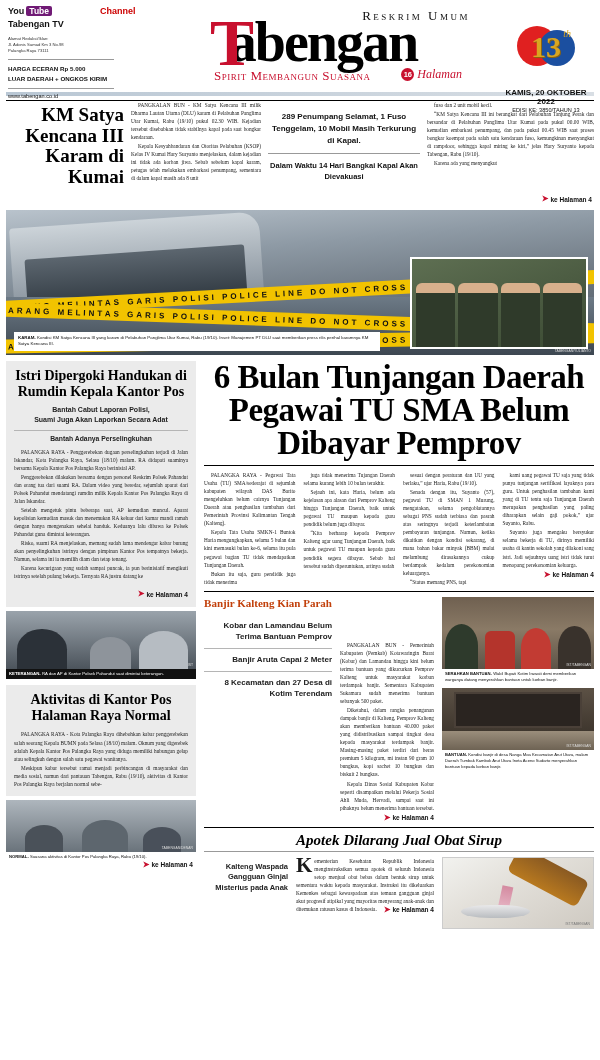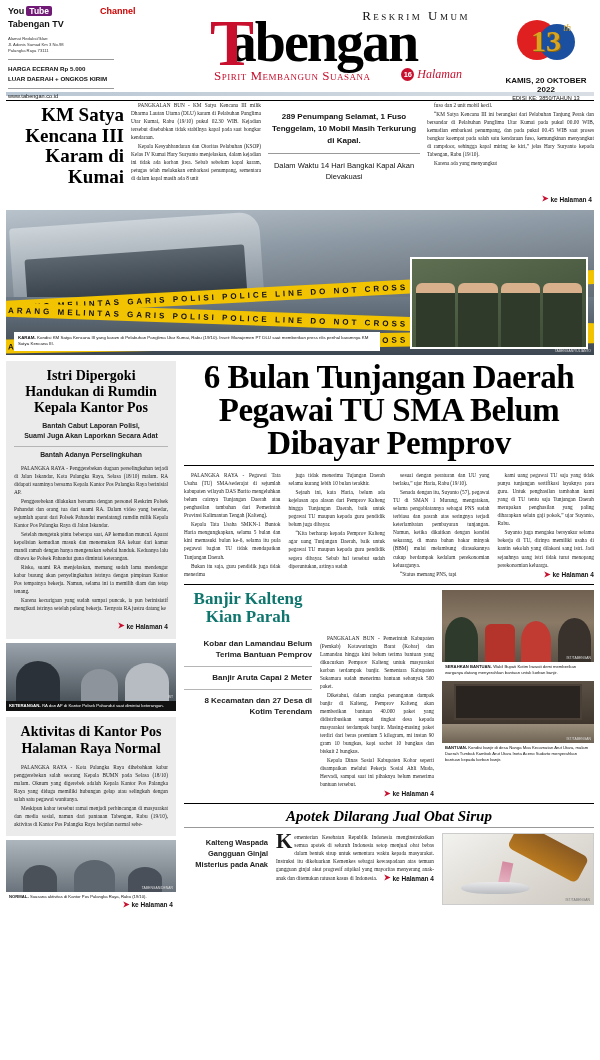--- a/index.html
+++ b/index.html
@@ -35,21 +35,21 @@
                color: #000; line-height: 1; letter-spacing: -2px; padding-left: 34px; }
   .mh-spirit { font-family: "Liberation Serif", serif; font-size: 13px; color: #c8102e;
                font-variant: small-caps; letter-spacing: 0.5px; margin-top: -4px; text-align: left; padding-left: 100px; }
   .halaman-badge { position: absolute; right: 36px; bottom: 2px; display: flex; align-items: center; gap: 3px; }
   .hb-circle { width: 13px; height: 13px; border-radius: 50%; background: #c8102e; color: #fff;
                font-family: "Liberation Sans", sans-serif; font-size: 7.5px; font-weight: bold;
                display: flex; align-items: center; justify-content: center; }
   .hb-text { font-family: "Liberation Serif", serif; font-style: italic; font-size: 12px; color: #c8102e; }
 
   .mh-right { width: 96px; text-align: center; padding-top: 2px; }
-  .anniv { width: 62px; height: 52px; margin: 8px auto; position: relative; }
+  .anniv { width: 62px; height: 52px; margin: 14px auto; position: relative; }
   .anniv-red { position: absolute; left: 2px; top: 4px; width: 40px; height: 40px; border-radius: 50%; background: #e02020; }
   .anniv-blue { position: absolute; right: 2px; top: 8px; width: 36px; height: 36px; border-radius: 50%; background: #1b4fa0; }
   .anniv-num { position: absolute; left: 0; right: 0; top: 8px; font-family: "Liberation Serif", serif;
                font-size: 30px; font-weight: bold; color: #d9a520; text-align: center;
                text-shadow: 1px 1px 0 #8a6410; }
   .anniv-th { position: absolute; right: 6px; top: 6px; font-family: "Liberation Serif", serif;
               font-size: 10px; color: #d9a520; font-style: italic; }
   .mh-date { font-family: "Liberation Sans", sans-serif; font-size: 8px; font-weight: bold; color: #111; margin-top: 2px; }
   .mh-edisi { font-family: "Liberation Sans", sans-serif; font-size: 5.6px; color: #111; margin-top: 1px; }
 
@@ -67,21 +67,21 @@
 
   
   .lead { display: flex; gap: 7px; }
   .lead-hl { width: 118px; text-align: right; font-family: "Liberation Serif", serif;
              font-size: 19px; font-weight: bold; line-height: 1.08; color: #000; padding-top: 4px; }
   .lead-c1 { width: 130px; }
   .lead-c2 { width: 152px; text-align: center; }
   .lead-c3 { flex: 1; }
   .subhead-box { font-family: "Liberation Sans", sans-serif; font-size: 8px; font-weight: bold;
                  line-height: 1.5; color: #111; padding: 10px 2px 6px; }
-  .subhead-box2 { font-family: "Liberation Sans", sans-serif; font-size: 7.5px; font-weight: normal;
+  .subhead-box2 { font-family: "Liberation Sans", sans-serif; font-size: 7.5px; font-weight: bold;
                   line-height: 1.5; color: #111; padding: 6px 2px 4px; }
 
   
   .lead-photo { position: relative; height: 145px; margin-top: 5px; overflow: hidden;
                 background: linear-gradient(175deg,#b9c3cc 0%,#8e9aa5 30%,#6c7680 60%,#4e5862 100%); }
   .ship { position: absolute; left: 6px; top: 10px; width: 250px; height: 95px;
           background: linear-gradient(180deg,#cfd6db,#7d8893); transform: rotate(-4deg);
           border-radius: 4px 20px 6px 4px; opacity: .92; }
   .ship2 { position: absolute; left: 20px; top: 42px; width: 220px; height: 52px;
            background: linear-gradient(180deg,#5c666f,#2f3840); transform: rotate(-4deg); border-radius: 3px; }
@@ -98,21 +98,21 @@
            overflow: hidden; }
   .inset .figs { position: absolute; bottom: 0; left: 0; right: 0; height: 64px; display: flex; gap: 3px; padding: 0 4px; }
   .inset .fig { flex: 1; background: linear-gradient(180deg,#d8b08c 0 16%,#2f3a2a 16% 100%); border-radius: 6px 6px 0 0; }
   .photo-caption { background: #fff; font-family: "Liberation Sans", sans-serif; font-size: 4.4px;
                    line-height: 1.5; color: #111; padding: 3px 4px; margin: 0 4px;
                    position: absolute; left: 4px; right: 210px; bottom: 4px; }
   .cap-key { font-weight: bold; }
 
   
   .sec2 { display: flex; gap: 8px; margin-top: 6px; }
-  .col-left { width: 170px; }
+  .col-left { width: 190px; }
   .col-right { flex: 1; }
   .panel { background: #ebebeb; padding: 7px 8px; }
   .hl2 { font-family: "Liberation Serif", serif; font-size: 14px; font-weight: bold;
          line-height: 1.15; text-align: center; color: #000; }
   .sub2 { font-family: "Liberation Sans", sans-serif; font-size: 7px; font-weight: bold;
           text-align: center; line-height: 1.45; color: #222; margin-top: 5px; }
   .sub3 { font-family: "Liberation Sans", sans-serif; font-size: 6.8px; font-weight: bold;
           text-align: center; color: #222; padding-top: 4px; margin-top: 4px; border-top: 1px solid #b5b5b5; }
 
   .hl-big { font-family: "Liberation Serif", serif; font-size: 33px; font-weight: bold;
@@ -131,22 +131,22 @@
   .pour { position: absolute; left: 38%; top: 40%; width: 7%; height: 34%;
           background: linear-gradient(180deg,#d48aa0,#e7b7c6); transform: rotate(12deg); }
   .silh { position: absolute; bottom: 0; background: #2b3138; border-radius: 50% 50% 0 0; }
   .cap-strip { background: #fff; font-family: "Liberation Sans", sans-serif; font-size: 4.2px;
                line-height: 1.45; color: #111; padding: 2px 3px; }
   .cap-dark { background: #111; color: #fff; font-family: "Liberation Sans", sans-serif;
               font-size: 4.3px; padding: 2px 3px; line-height: 1.4; }
   .credit { position: absolute; right: 3px; bottom: 2px; font-family: "Liberation Sans", sans-serif;
             font-size: 3.4px; color: #ddd; }
 
-  .hl3 { font-family: "Liberation Serif", serif; font-size: 17px; font-weight: bold;
-         line-height: 1.1; text-align: center; color: #0f766e; }
+  .hl3 { font-family: "Liberation Serif", serif; font-size: 11px; font-weight: bold;
+         line-height: 1.1; text-align: center; color: #c2410c; }
   .factlist { font-family: "Liberation Sans", sans-serif; font-size: 8px; font-weight: bold;
               text-align: right; color: #222; line-height: 1.45; }
   .factlist div { padding: 5px 0; }
   .factlist div + div { border-top: 1px solid #b5b5b5; }
 
   .hl4 { font-family: "Liberation Serif", serif; font-size: 15px; font-weight: bold;
          font-style: italic; text-align: center; color: #000; padding: 4px 0 2px; }
   .dropcap::first-letter { float: left; font-size: 21px; line-height: 0.82; font-weight: bold;
                            padding-right: 2px; font-family: "Liberation Serif", serif; }
 </style>

